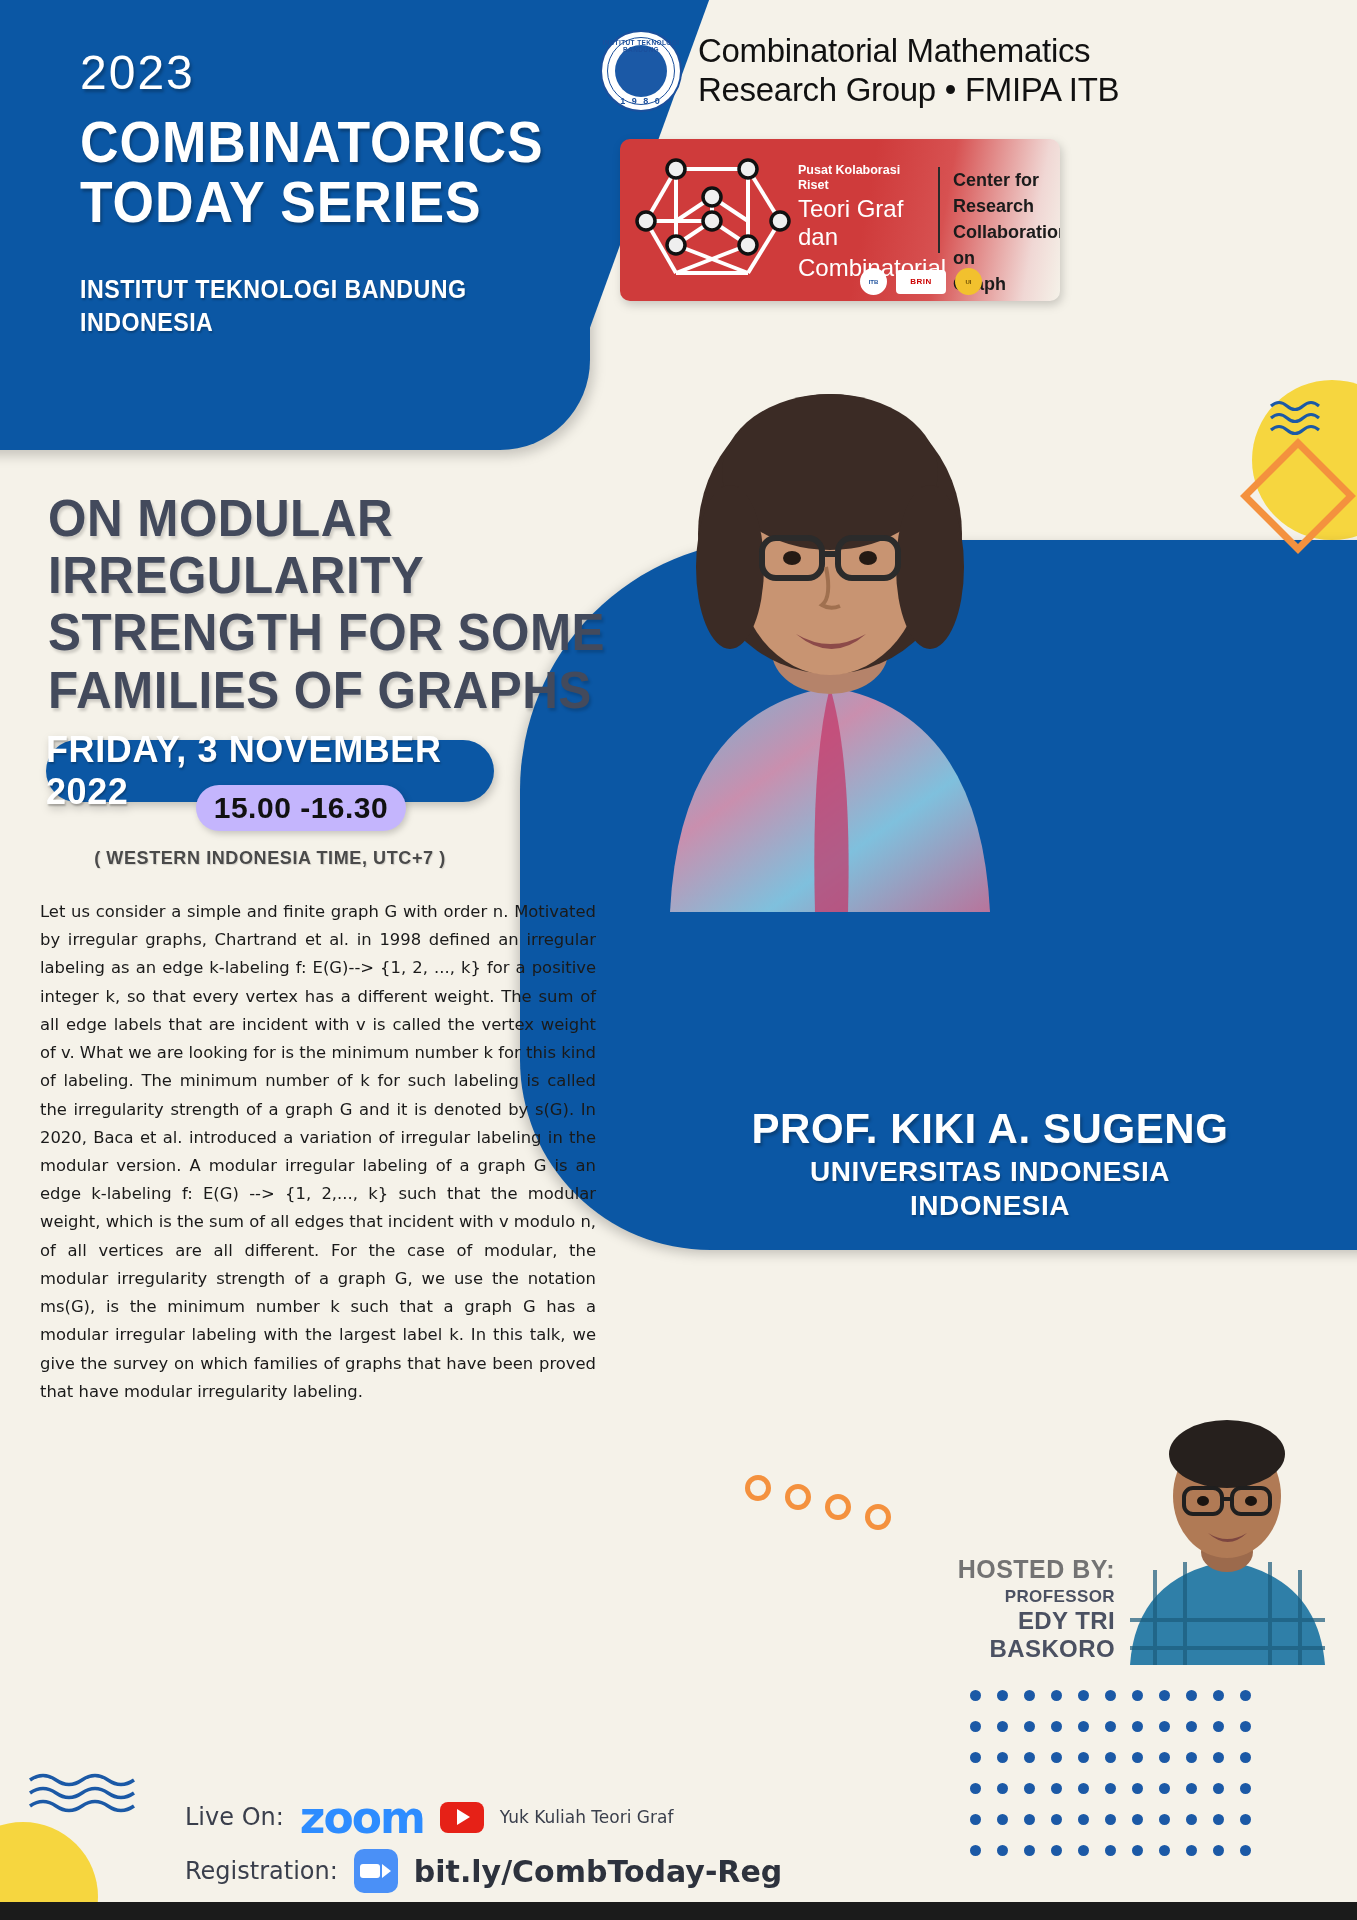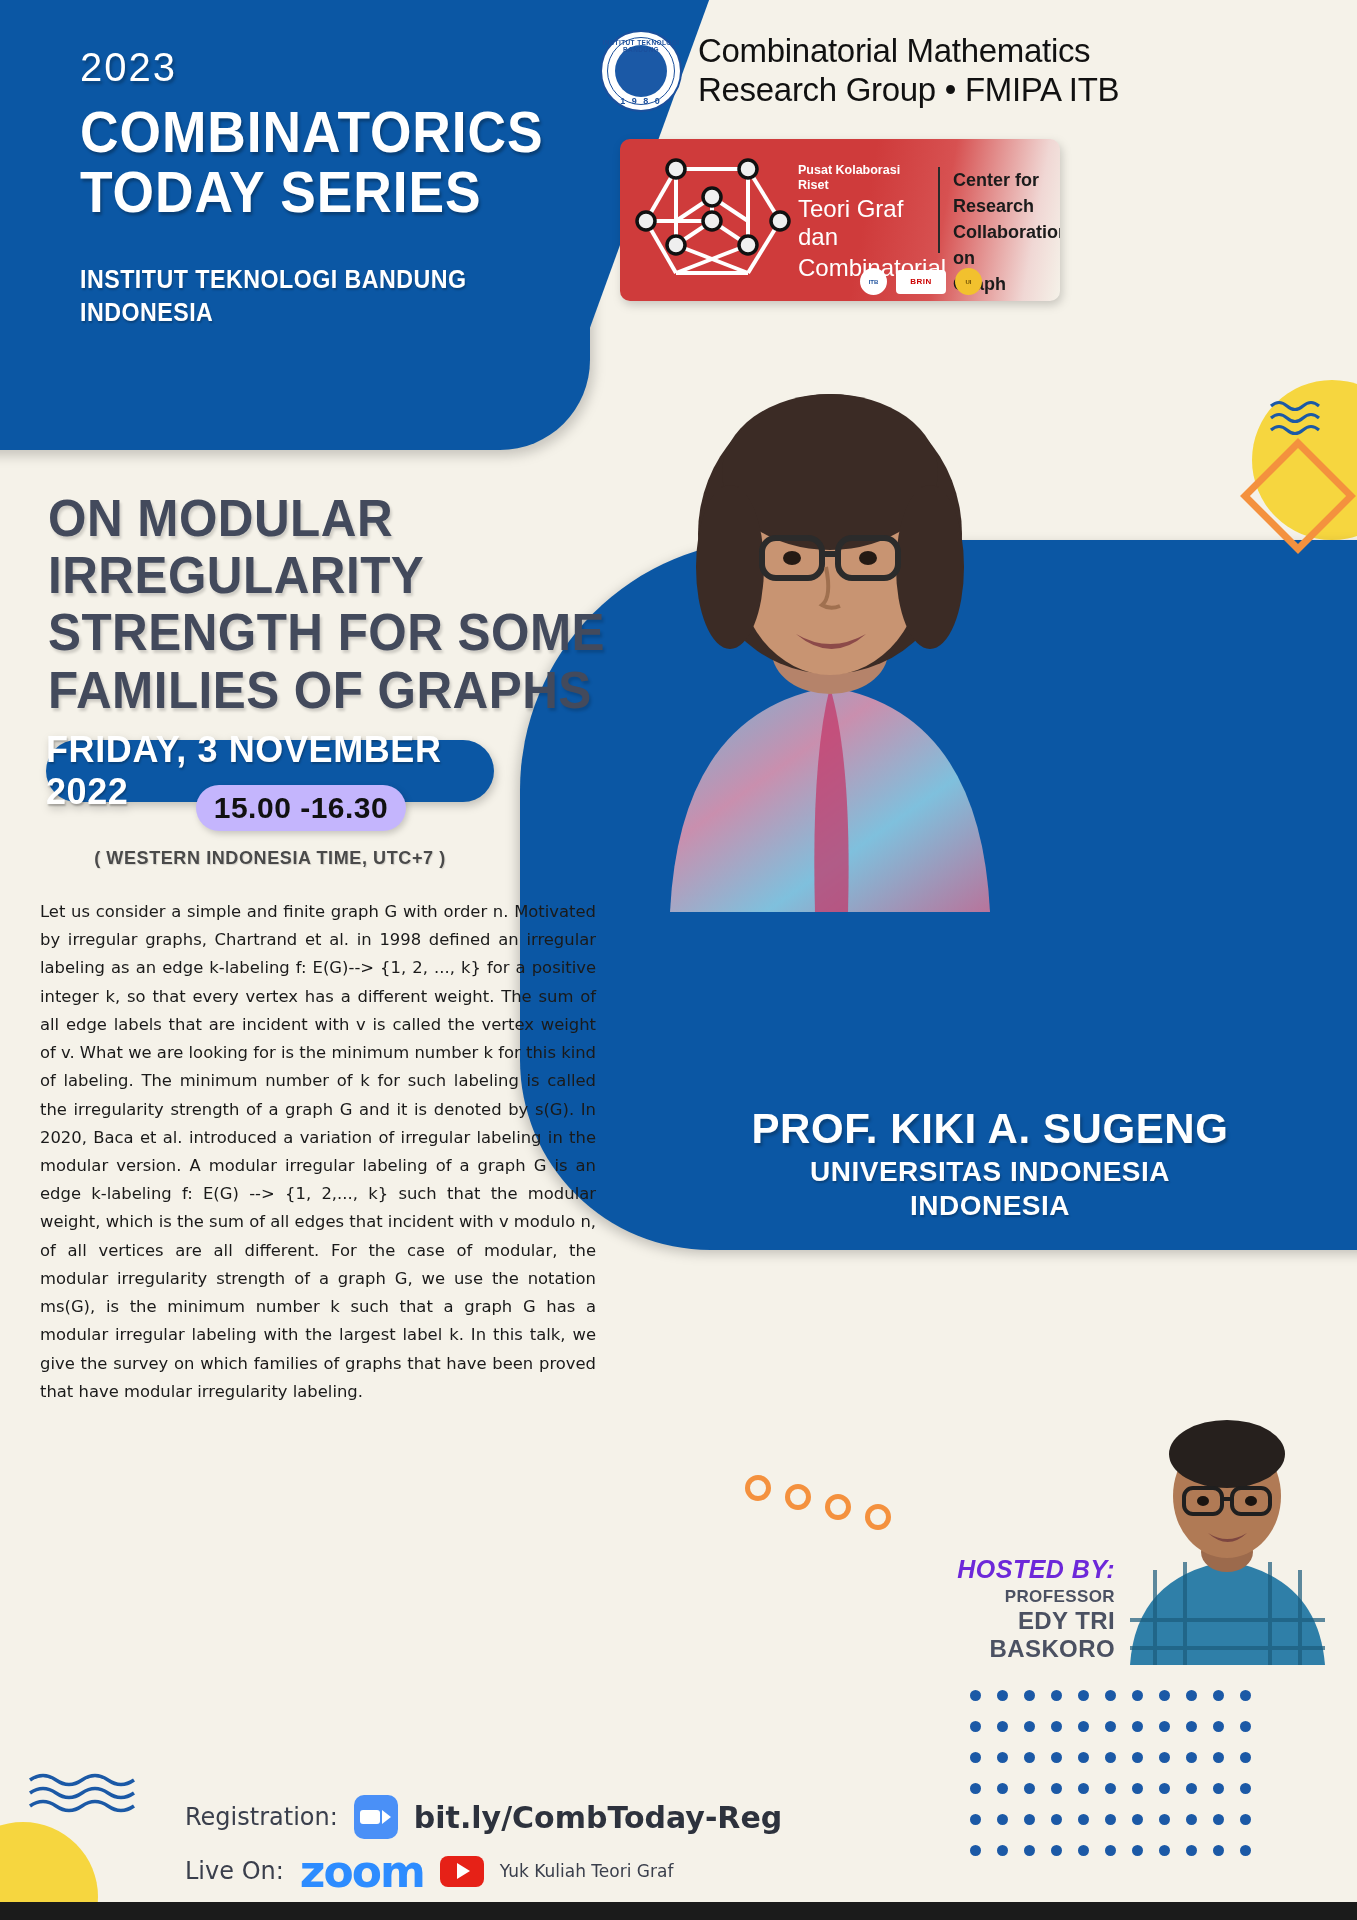--- a/index.html
+++ b/index.html
@@ -33,21 +33,21 @@
   }
   .hdr-blue-tab {
     position:absolute; left:196px; top:330px; width:230px; height:85px;
     background:#0b57a4; border-radius:26px;
     filter: drop-shadow(3px 5px 5px rgba(0,0,0,.18));
   }
 
   .hdr-text { position:absolute; left:80px; top:45px; z-index:6; }
   .year {
     font-family:"Liberation Sans Narrow","Liberation Sans",sans-serif;
-    font-size:40px; font-weight:400; color:#fff; letter-spacing:2px;
+    font-size:48px; font-weight:400; color:#fff; letter-spacing:2px;
     text-shadow:2px 3px 3px rgba(0,0,0,.25);
   }
   .ser-title {
     font-family:"Liberation Sans Narrow","Liberation Sans",sans-serif;
     font-size:58px; font-weight:bold; color:#fff; line-height:1.03;
     letter-spacing:1px; margin-top:12px;
     text-shadow:2px 3px 3px rgba(0,0,0,.28);
     transform:scaleX(.92); transform-origin:left center;
   }
   .ser-sub {
@@ -155,21 +155,21 @@
   .spk-aff {
     position:absolute; left:620px; top:1155px; width:740px; text-align:center; z-index:6;
     font-family:"Liberation Sans Narrow","Liberation Sans",sans-serif;
     font-size:28px; font-weight:bold; color:#fff; line-height:1.2; letter-spacing:.5px;
     text-shadow:1px 2px 2px rgba(0,0,0,.25);
   }
 
   
   .hostblock { position:absolute; left:905px; top:1555px; z-index:7; text-align:right; width:210px;}
   .host-label { font-family:"Liberation Sans Narrow","Liberation Sans",sans-serif;
-                font-size:25px; font-weight:bold; color:#6d28d9; letter-spacing:.5px;font-style:italic; }
+                font-size:25px; font-weight:bold; color:#737373; letter-spacing:.5px; }
   .host-role  { font-family:"Liberation Sans Narrow","Liberation Sans",sans-serif;
                 font-size:17px; font-weight:bold; color:#4b5162; letter-spacing:.4px; margin-top:3px;}
   .host-name  { font-family:"Liberation Sans Narrow","Liberation Sans",sans-serif;
                 font-size:24px; font-weight:bold; color:#4b5162; letter-spacing:.4px; }
   .host-photo { position:absolute; left:1120px; top:1420px; width:215px; height:245px; z-index:7; }
 
   
   .rings { position:absolute; left:745px; top:1475px; display:flex; gap:14px; z-index:7; }
   .rings i { display:block; width:26px; height:26px; border-radius:50%;
              border:5px solid #f4913e; }
@@ -469,31 +469,31 @@
   <svg class="wave-left" width="118" height="42">
     <g stroke="#1b59a6" stroke-width="3.5" fill="none">
       <path d="M2 8 q13 -9 26 0 t26 0 t26 0 t26 0"></path>
       <path d="M2 21 q13 -9 26 0 t26 0 t26 0 t26 0"></path>
       <path d="M2 34 q13 -9 26 0 t26 0 t26 0 t26 0"></path>
     </g>
   </svg>
 
   <div class="footer">
     <div class="frow">
+      <span class="flabel">Live On:</span>
+      <span class="zoomword">zoom</span>
+      <span class="ytbadge">
+          <i class="tri"></i>
+        </span>
+      <span class="ytlabel">Yuk Kuliah Teori Graf</span>
+    </div>
+    <div class="frow">
       <span class="flabel">Registration:</span>
       <span class="camicon">
         <span class="body"></span>
           <span class="lens"></span>
       </span>
       <span class="reglink">bit.ly/CombToday-Reg</span>
     </div>
-    <div class="frow">
-      <span class="flabel">Live On:</span>
-      <span class="zoomword">zoom</span>
-      <span class="ytbadge">
-          <i class="tri"></i>
-        </span>
-      <span class="ytlabel">Yuk Kuliah Teori Graf</span>
-    </div>
   </div>
 
   <div class="bottombar"></div>
 </div>
 
 </body></html>

